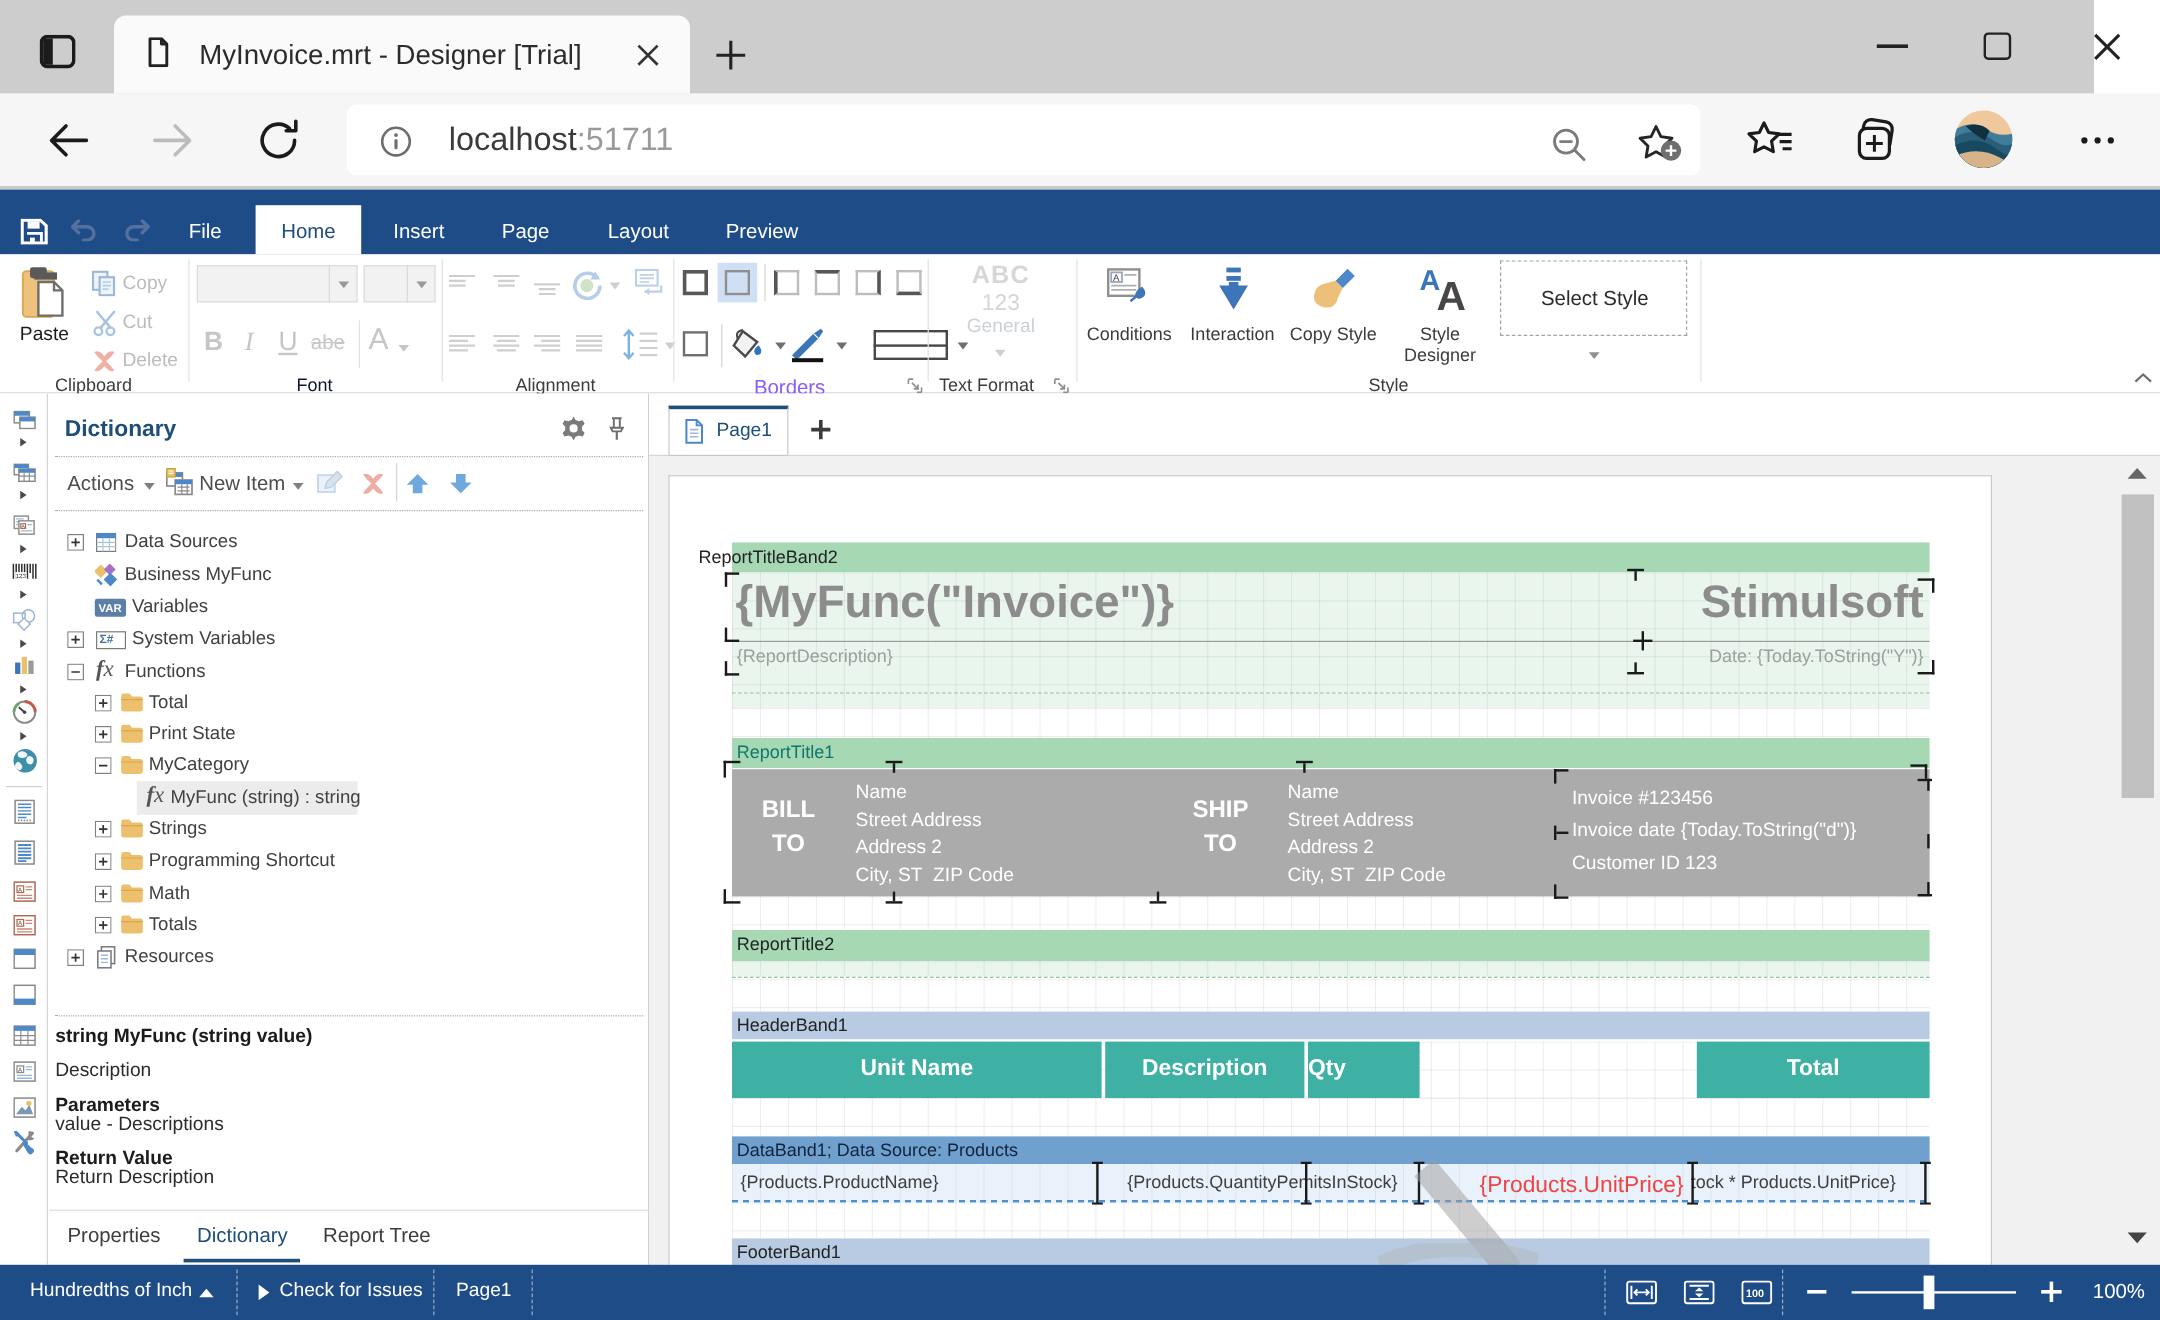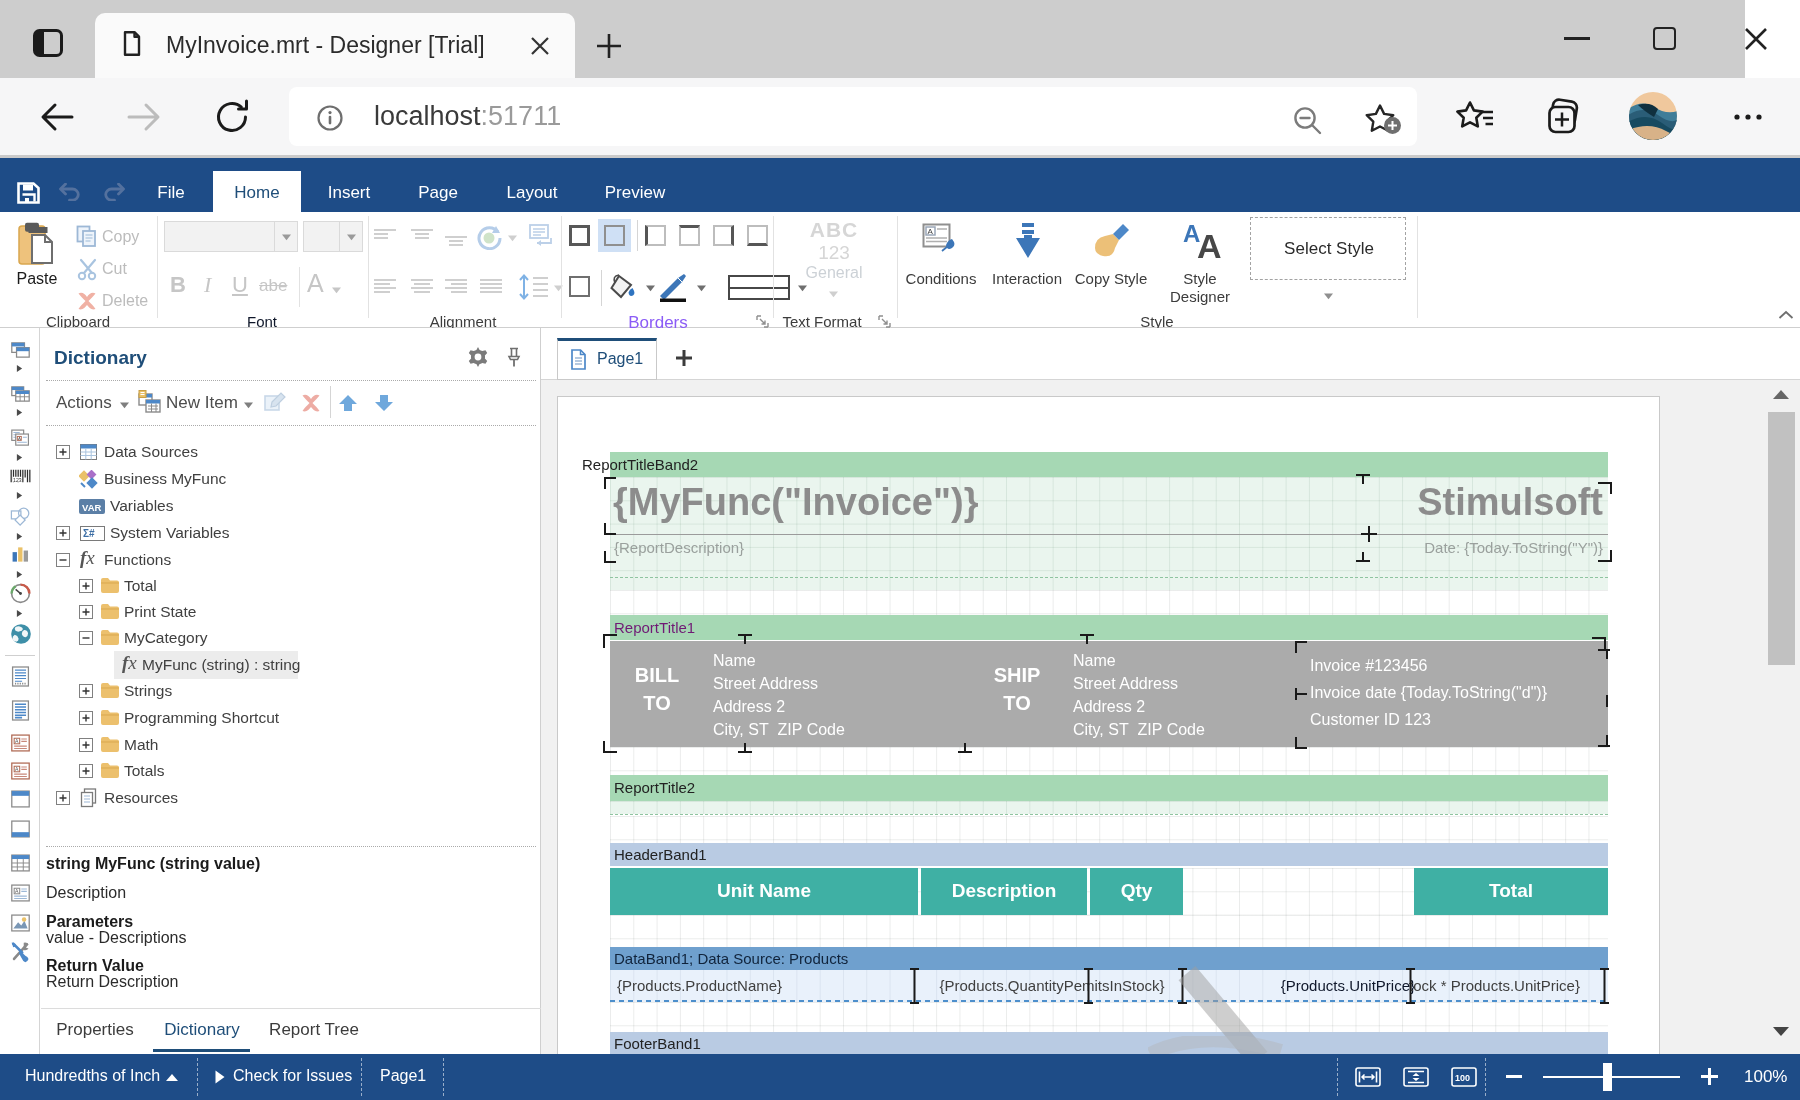--- a/index.html
+++ b/index.html
@@ -625,21 +625,21 @@
   <div class="t" style="left:582px;top:128px;font-size:15px;color:#222">ReportTitleBand2</div>
   <div class="a gridg" style="left:610px;top:149px;width:998px;height:113px"></div>
   <div class="t" style="left:613px;top:153px;font-size:38px;font-weight:bold;color:#8c8c8c">{MyFunc("Invoice")}</div>
   <div class="t" style="right:197px;top:153px;font-size:38px;font-weight:bold;color:#8c8c8c">Stimulsoft</div>
   <div class="a" style="left:610px;top:206px;width:998px;height:1px;background:#9b9b9b"></div>
   <div class="t" style="left:614px;top:211px;font-size:15px;color:#9aa09d">{ReportDescription}</div>
   <div class="t" style="right:197px;top:211px;font-size:15px;color:#9aa09d">Date: {Today.ToString("Y")}</div>
   <div class="a" style="left:610px;top:249px;width:998px;height:0;border-top:1.5px dashed #8fc4a0"></div>
   <div class="a grid" style="left:610px;top:262px;width:998px;height:25px"></div>
   <div class="a" style="left:610px;top:287px;width:998px;height:25px;background:#a6d8b4"></div>
-  <div class="t" style="left:614px;top:291px;font-size:15px;color:#701a75">ReportTitle1</div>
+  <div class="t" style="left:614px;top:291px;font-size:15px;color:#0f766e">ReportTitle1</div>
   <div class="a" style="left:610px;top:313px;width:998px;height:106px;background:#ababab"></div>
   <div class="t ctr" style="left:657px;top:336px;font-size:20px;font-weight:bold;color:#fff">BILL</div>
   <div class="t ctr" style="left:657px;top:364px;font-size:20px;font-weight:bold;color:#fff">TO</div>
   <div class="t" style="left:713px;top:324px;font-size:16px;color:#fff">Name</div>
   <div class="t" style="left:713px;top:347px;font-size:16px;color:#fff">Street Address</div>
   <div class="t" style="left:713px;top:370px;font-size:16px;color:#fff">Address 2</div>
   <div class="t" style="left:713px;top:393px;font-size:16px;color:#fff">City, ST&nbsp; ZIP Code</div>
   <div class="t ctr" style="left:1017px;top:336px;font-size:20px;font-weight:bold;color:#fff">SHIP</div>
   <div class="t ctr" style="left:1017px;top:364px;font-size:20px;font-weight:bold;color:#fff">TO</div>
   <div class="t" style="left:1073px;top:324px;font-size:16px;color:#fff">Name</div>
@@ -653,30 +653,30 @@
   <div class="a" style="left:610px;top:447px;width:998px;height:26px;background:#a6d8b4"></div>
   <div class="t" style="left:614px;top:451px;font-size:15px;color:#222">ReportTitle2</div>
   <div class="a gridg" style="left:610px;top:473px;width:998px;height:13px"></div>
   <div class="a" style="left:610px;top:486px;width:998px;height:0;border-top:1.5px dashed #8fc4a0"></div>
   <div class="a grid" style="left:610px;top:488px;width:998px;height:27px"></div>
   <div class="a" style="left:610px;top:515px;width:998px;height:23px;background:#b9cbe3"></div>
   <div class="t" style="left:614px;top:518px;font-size:15px;color:#222">HeaderBand1</div>
   <div class="a grid" style="left:610px;top:540px;width:998px;height:47px"></div>
   <div class="a" style="left:610px;top:540px;width:308px;height:47px;background:#3fb0a4;color:#fff;font-size:19px;font-weight:bold;text-align:center;line-height:45px">Unit Name</div>
   <div class="a" style="left:921px;top:540px;width:166px;height:47px;background:#3fb0a4;color:#fff;font-size:19px;font-weight:bold;text-align:center;line-height:45px">Description</div>
-  <div class="a" style="left:1090px;top:540px;width:93px;height:47px;background:#3fb0a4;color:#fff;font-size:19px;font-weight:bold;text-align:center;line-height:45px">Qty</div>
+  <div class="a" style="left:1090px;top:540px;width:93px;height:47px;background:#3fb0a4;color:#fff;font-size:19px;font-weight:bold;line-height:45px">Qty</div>
   <div class="a" style="left:1414px;top:540px;width:194px;height:47px;background:#3fb0a4;color:#fff;font-size:19px;font-weight:bold;text-align:center;line-height:45px">Total</div>
   <div class="a grid" style="left:610px;top:587px;width:998px;height:32px"></div>
   <div class="a" style="left:610px;top:619px;width:998px;height:23px;background:#6fa0ce"></div>
   <div class="t" style="left:614px;top:622px;font-size:15px;color:#10233b">DataBand1; Data Source: Products</div>
   <div class="a" style="left:610px;top:642px;width:998px;height:32px;background-color:#e9f1fb;background-image:linear-gradient(to right,rgba(90,110,140,.10) 1px,transparent 1px);background-size:23.3px 23.3px"></div>
   <div class="a" style="left:610px;top:672px;width:998px;height:2px;background:repeating-linear-gradient(90deg,#4d8fcc 0 5px,transparent 5px 9px)"></div>
   <div class="t" style="left:617px;top:649px;font-size:15px;color:#3f3f3f">{Products.ProductName}</div>
   <div class="t ctr" style="left:1052px;top:649px;font-size:15px;color:#3f3f3f">{Products.QuantityPemitsInStock}</div>
-  <div class="t" style="right:385px;top:649px;font-size:15px;color:#0f172a">{Products.UnitPrice}</div>
+  <div class="t" style="right:397px;top:649px;font-size:19px;color:#ef4444">{Products.UnitPrice}</div>
   <div class="t" style="left:1409px;top:649px;font-size:15px;color:#3f3f3f">tock * Products.UnitPrice}</div>
   <div class="a grid" style="left:610px;top:674px;width:998px;height:30px"></div>
   <div class="a" style="left:610px;top:704px;width:998px;height:22px;background:#b9cbe3"></div>
   <div class="t" style="left:614px;top:707px;font-size:15px;color:#222">FooterBand1</div>
 
   <div class="mk" style="left:604px;top:149px;width:12px;height:2px"></div>
     <div class="mk" style="left:604px;top:149px;width:2px;height:12px"></div>
   <div class="mk" style="left:604px;top:195px;width:2px;height:12px"></div>
     <div class="mk" style="left:604px;top:205px;width:12px;height:2px"></div>
   <div class="mk" style="left:1356px;top:146px;width:14px;height:2px"></div>

